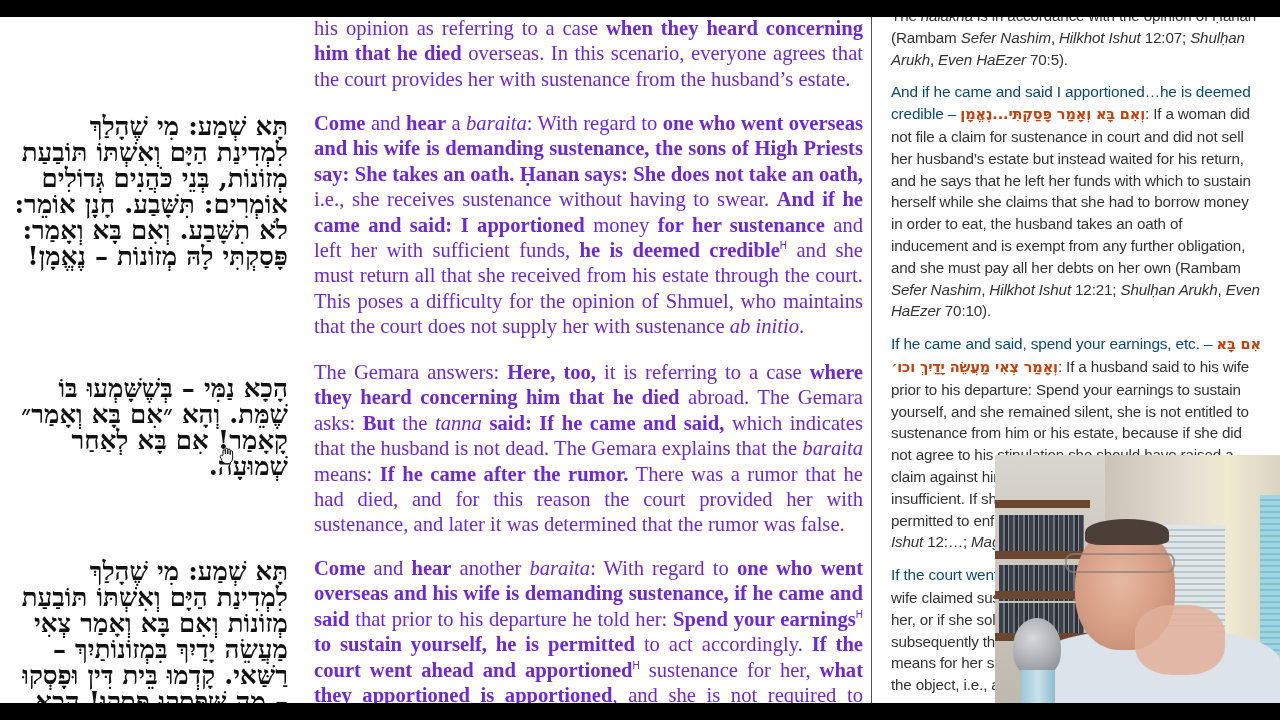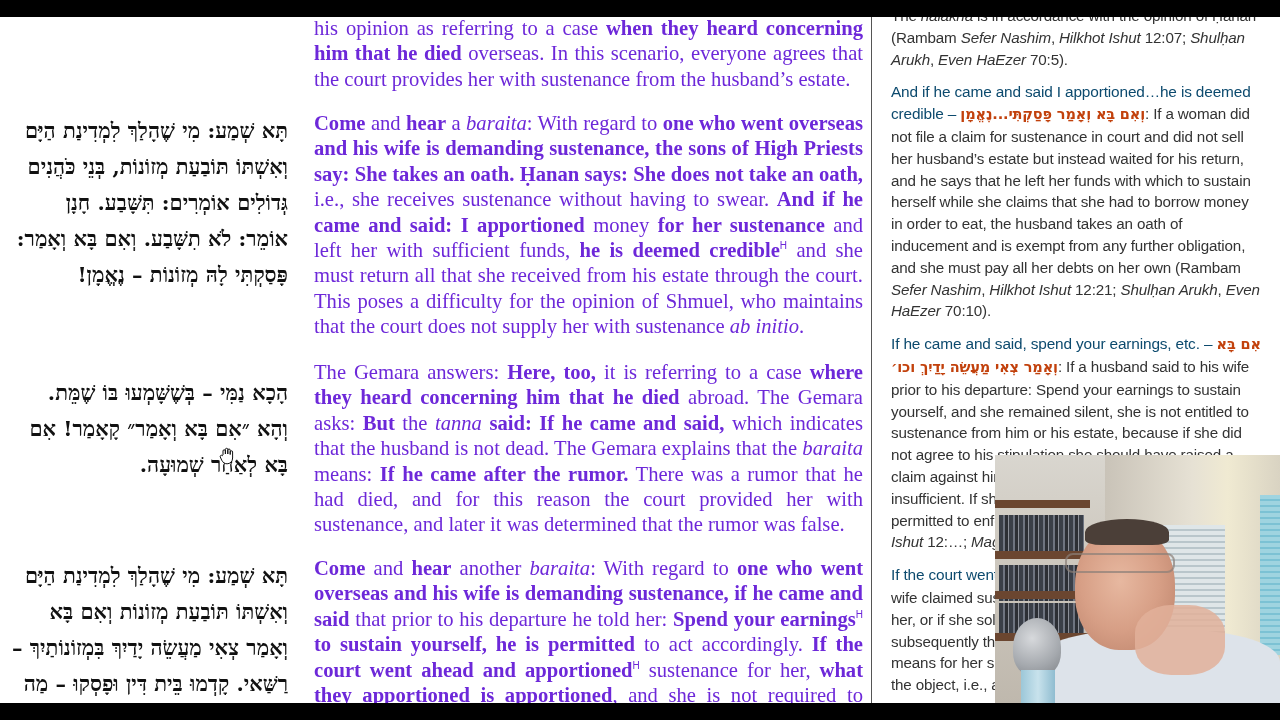--- a/index.html
+++ b/index.html
@@ -4,21 +4,21 @@
 <style>
   * { box-sizing: border-box; margin: 0; padding: 0; }
   html, body { width: 1280px; height: 720px; overflow: hidden; background: #000; }
   .viewport { position: absolute; left: 0; top: 0; width: 1280px; height: 720px; background: #000; }
   .page { position: absolute; left: 0; top: 17px; width: 1280px; height: 686px; background: #fff; overflow: hidden; }
   .bar-top, .bar-bottom { position: absolute; left: 0; width: 1280px; background: #000; }
   .bar-top { top: 0; height: 17px; }
   .bar-bottom { top: 703px; height: 17px; }
 
   .heb-col { position: absolute; left: 12px; width: 276px; direction: rtl; text-align: right;
-    font-family: "DejaVu Serif", serif; font-weight: bold; font-size: 21px; line-height: 36px; color: #111; }
+    font-family: "DejaVu Serif", serif; font-weight: bold; font-size: 26px; line-height: 26px; color: #111; }
   .eng-col { position: absolute; left: 314px; width: 549px; text-align: justify;
     font-family: "Liberation Serif", serif; font-size: 20.6px; line-height: 25.4px; color: #6d28d9; }
   .eng-col b { font-weight: bold; }
   .eng-col i { font-style: italic; }
   .eng-col sup, .notes sup { font-size: 10px; line-height: 0; vertical-align: super; font-family: "Liberation Sans", sans-serif; }
 
   .divider { position: absolute; left: 871px; top: 0; width: 1px; height: 686px; background: #555; }
 
   .notes { position: absolute; left: 891px; width: 372px;
     font-family: "Liberation Sans", sans-serif; font-size: 15.2px; line-height: 21.8px; color: #333; letter-spacing: -0.15px; }

